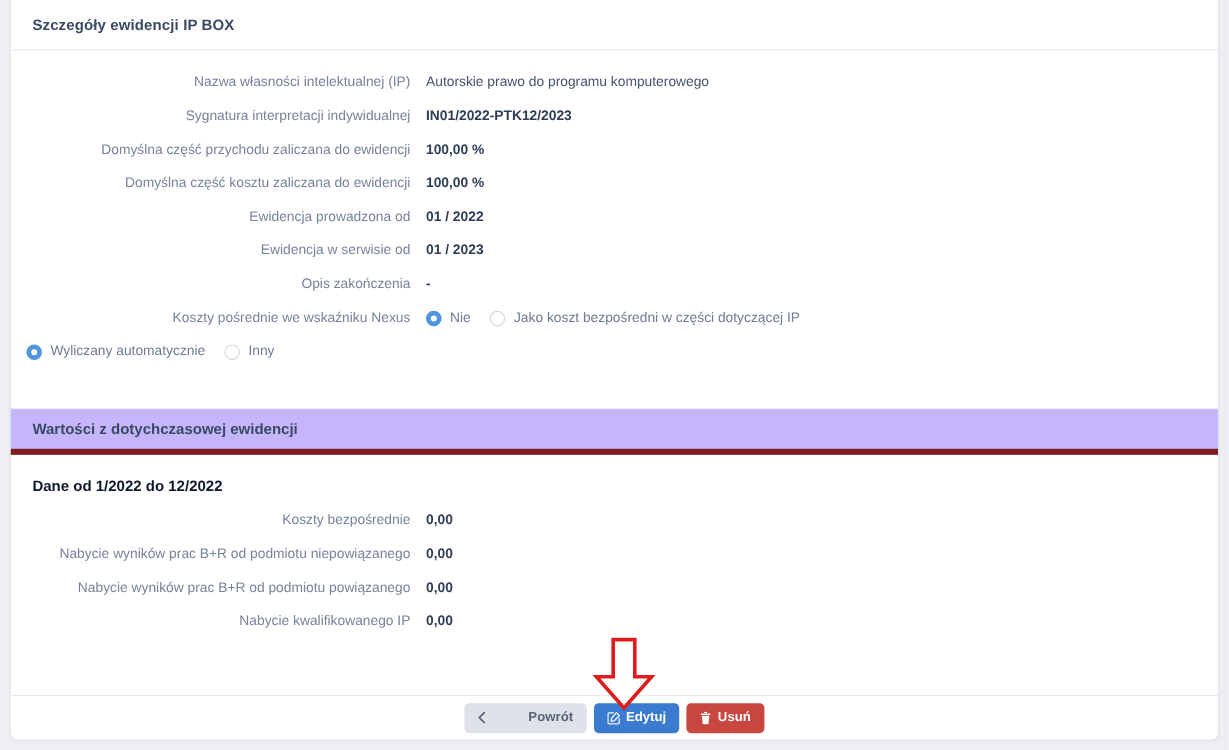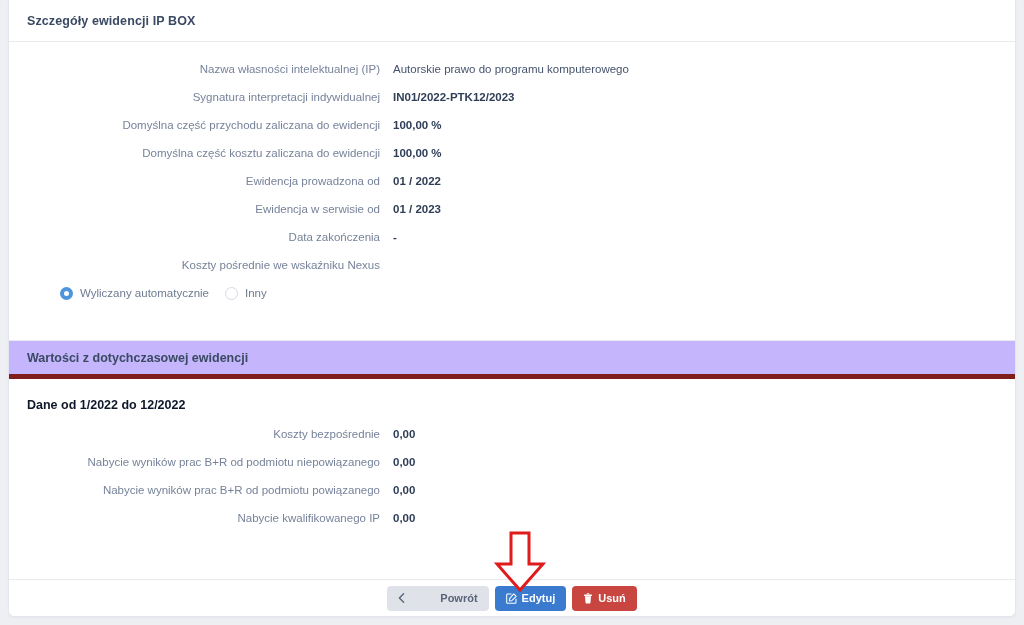--- a/index.html
+++ b/index.html
@@ -53,21 +53,20 @@
 
   
   .detail-body {
     padding-top: 18px;
   }
 
   .row {
     display: flex;
     align-items: flex-start;
     height: 28px;
-    padding-left: 38px;
   }
   .row-label {
     width: 333px;
     text-align: right;
     font-size: 11.5px;
     color: #77839a;
     line-height: 18px;
     padding-right: 0;
     box-sizing: border-box;
   }
@@ -249,26 +248,36 @@
         <div class="row-label">Ewidencja prowadzona od</div>
         <div class="row-value">01 / 2022</div>
       </div>
 
       <div class="row">
         <div class="row-label">Ewidencja w serwisie od</div>
         <div class="row-value">01 / 2023</div>
       </div>
 
       <div class="row">
-        <div class="row-label">Data zakończenia</div>
+        <div class="row-label">Opis zakończenia</div>
         <div class="row-value">-</div>
       </div>
 
       <div class="row radio-row">
         <div class="row-label">Koszty pośrednie we wskaźniku Nexus</div>
+        <div class="radio-group">
+          <div class="radio-opt">
+            <span class="radio-dot on"></span>
+            <span class="radio-label">Nie</span>
+          </div>
+          <div class="radio-opt">
+            <span class="radio-dot off"></span>
+            <span class="radio-label">Jako koszt bezpośredni w części dotyczącej IP</span>
+          </div>
+        </div>
       </div>
 
       <div class="row radio-row">
         <div class="radio-group">
           <div class="radio-opt">
             <span class="radio-dot on"></span>
             <span class="radio-label">Wyliczany automatycznie</span>
           </div>
           <div class="radio-opt">
             <span class="radio-dot off"></span>

